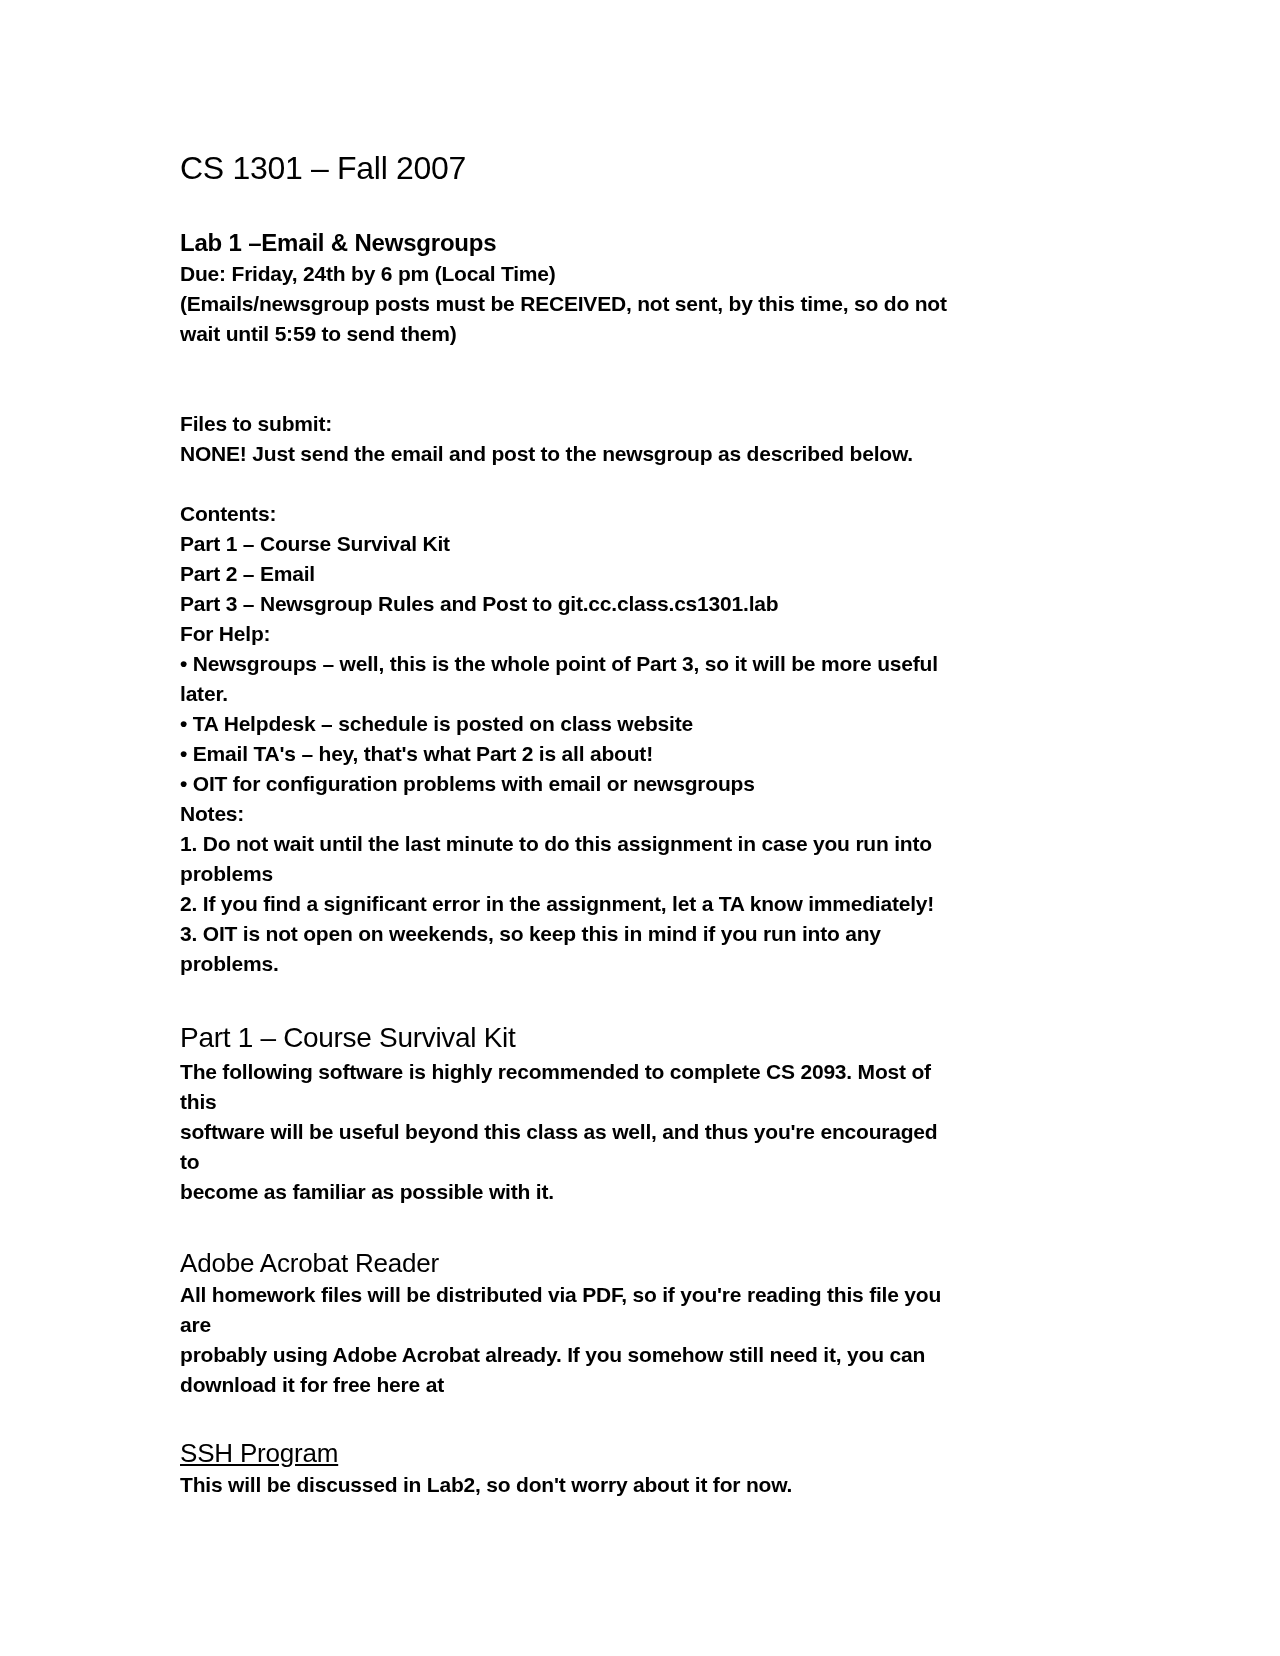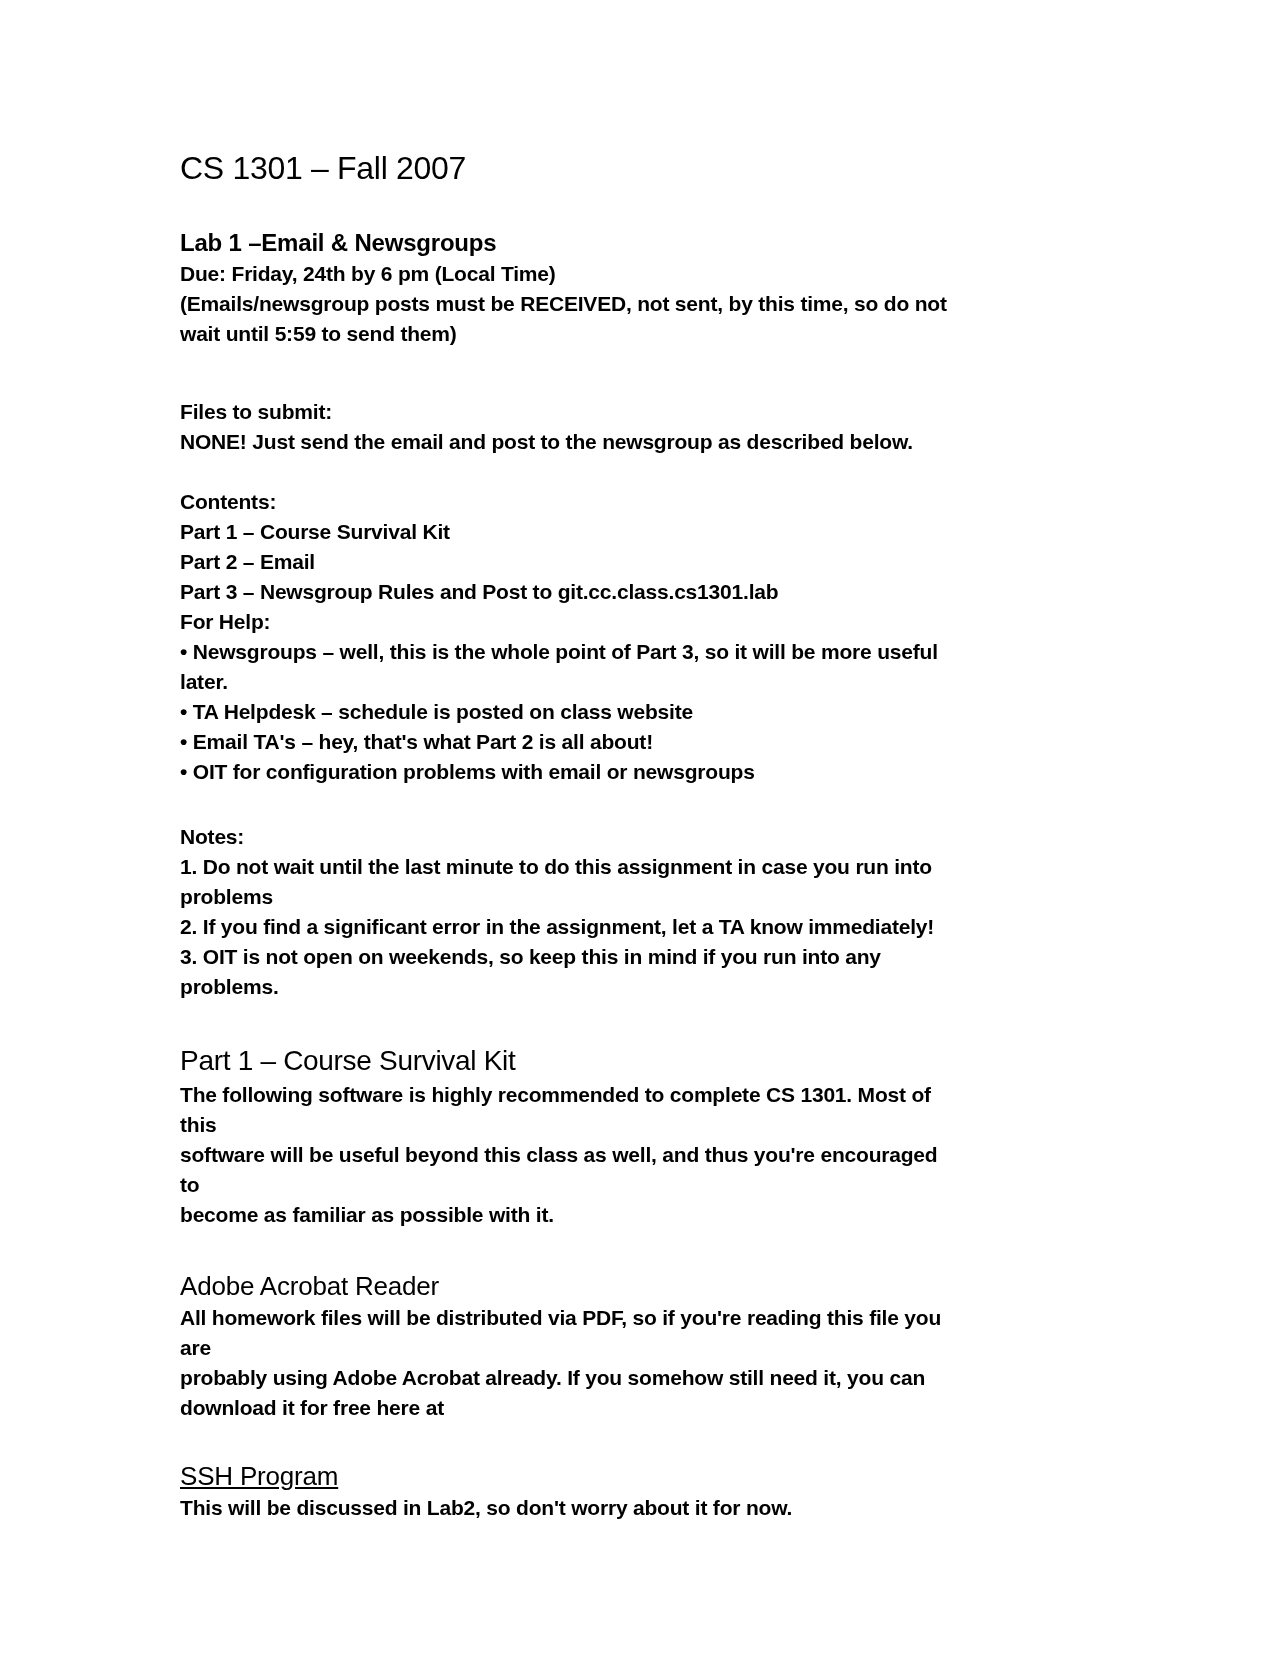--- a/index.html
+++ b/index.html
@@ -36,24 +36,24 @@
     letter-spacing: -0.2px;
   }
   .lines {
     font-size: 21px;
     font-weight: 700;
     line-height: 30px;
     white-space: pre-line;
     letter-spacing: -0.2px;
   }
   .lab-lines   { margin-top: 1px; }
-  .files-block { margin-top: 48px; }
+  .files-block { margin-top: 60px; }
   .contents-block { margin-top: 30px; }
   .help-block  { margin-top: 0; }
-  .notes-block { margin-top: 35px; }
+  .notes-block { }
   .part-heading {
     font-size: 28px;
     font-weight: 400;
     line-height: 38px;
     margin: 40px 0 0 0;
     letter-spacing: -0.3px;
   }
   .sub-heading {
     font-size: 26px;
     font-weight: 400;
@@ -99,21 +99,21 @@
 
   <div class="lines notes-block">Notes:
 1. Do not wait until the last minute to do this assignment in case you run into
 problems
 2. If you find a significant error in the assignment, let a TA know immediately!
 3. OIT is not open on weekends, so keep this in mind if you run into any
 problems.</div>
 
   <h2 class="part-heading">Part 1 – Course Survival Kit</h2>
 
-  <div class="lines">The following software is highly recommended to complete CS 1301. Most of this
+  <div class="lines">The following software is highly recommended to complete CS 2093. Most of this
 software will be useful beyond this class as well, and thus you're encouraged to
 become as familiar as possible with it.</div>
 
   <h3 class="sub-heading">Adobe Acrobat Reader</h3>
 
   <div class="lines">All homework files will be distributed via PDF, so if you're reading this file you are
 probably using Adobe Acrobat already. If you somehow still need it, you can
 download it for free here at</div>
 
 

